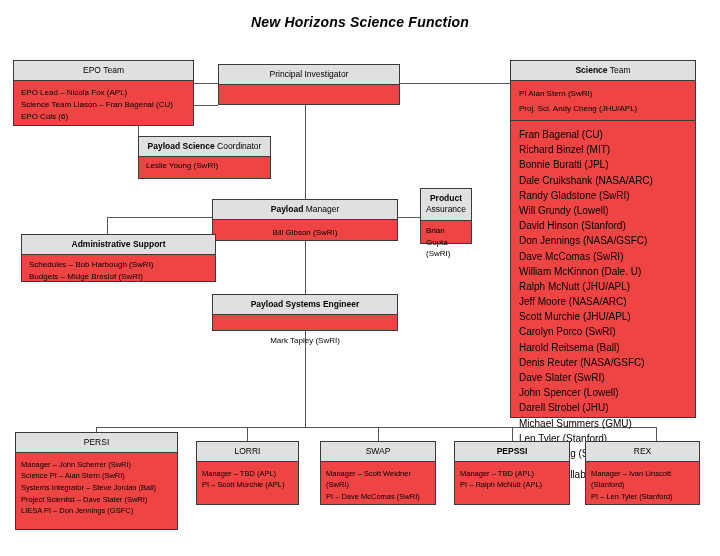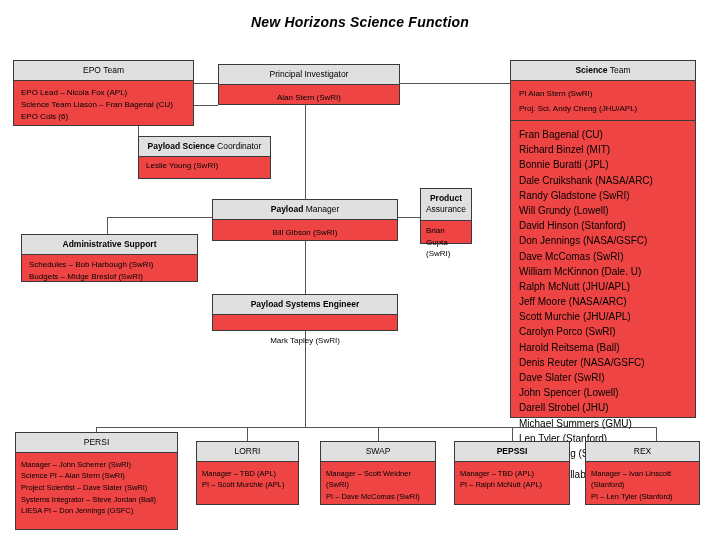--- a/index.html
+++ b/index.html
@@ -84,21 +84,20 @@
     <div class="hdr">EPO Team</div>
     <div class="body list">
       <div>EPO Lead – Nicola Fox (APL)</div>
       <div>Science Team Liason – Fran Bagenal (CU)</div>
       <div>EPO Cols (6)</div>
     </div>
   </div>
 
   <div class="box" style="left:218px;top:64px;width:182px;height:41px;">
     <div class="hdr">Principal Investigator</div>
-    <div class="body center">Alan Stern (SwRI)</div>
   </div>
 
   <div class="box" style="left:510px;top:60px;width:186px;height:358px;">
     <div class="hdr">
       <span class="b">Science</span><span> Team</span>
     </div>
     <div class="sci-lead">
       <div>PI Alan Stern (SwRI)</div>
       <div>Proj. Sci. Andy Cheng (JHU/APL)</div>
     </div>
@@ -149,40 +148,40 @@
     <div class="hdr" style="line-height:1.35;">
       <span class="b">Product</span><br>
       <span>Assurance</span>
     </div>
     <div class="body" style="padding:4px 5px;line-height:1.45;">
       <div>Brian Gupta</div>
       <div>(SwRI)</div>
     </div>
   </div>
 
-  <div class="box" style="left:21px;top:234px;width:177px;height:48px;">
+  <div class="box" style="left:21px;top:234px;width:195px;height:48px;">
     <div class="hdr b">Administrative Support</div>
     <div class="body list" style="padding-top:4px;">
       <div>Schedules – Bob Harbough (SwRI)</div>
       <div>Budgets – Midge Breslof (SwRI)</div>
     </div>
   </div>
 
   <div class="box" style="left:212px;top:294px;width:186px;height:37px;">
     <div class="hdr b">Payload Systems Engineer</div>
     <div class="body center" style="padding-top:20px;">Mark Tapley (SwRI)</div>
   </div>
 
   <div class="box" style="left:15px;top:432px;width:163px;height:98px;">
     <div class="hdr">PERSI</div>
     <div class="body list" style="font-size:7.5px;padding:6px 5px;">
       <div>Manager – John Scherrer (SwRI)</div>
       <div>Science PI – Alan Stern (SwRI)</div>
+      <div>Systems Integrator – Steve Jordan (Ball)</div>
       <div>Project Scientist – Dave Slater (SwRI)</div>
-      <div>Systems Integrator – Steve Jordan (Ball)</div>
       <div>LIESA PI – Don Jennings (GSFC)</div>
     </div>
   </div>
 
   <div class="box" style="left:196px;top:441px;width:103px;height:64px;">
     <div class="hdr">LORRI</div>
     <div class="body list" style="font-size:7.5px;padding:6px 5px;">
       <div>Manager – TBD (APL)</div>
       <div>PI – Scott Murchie (APL)</div>
     </div>

